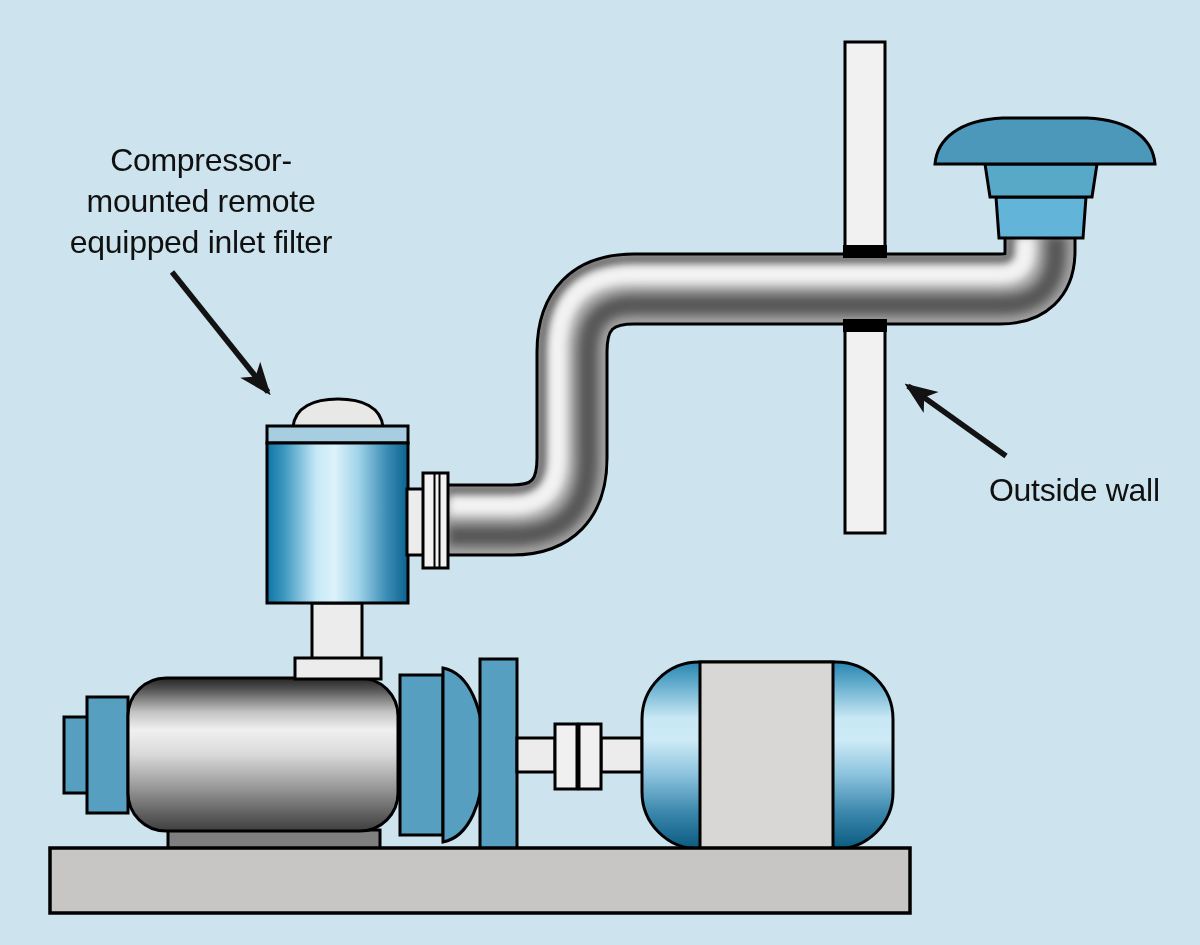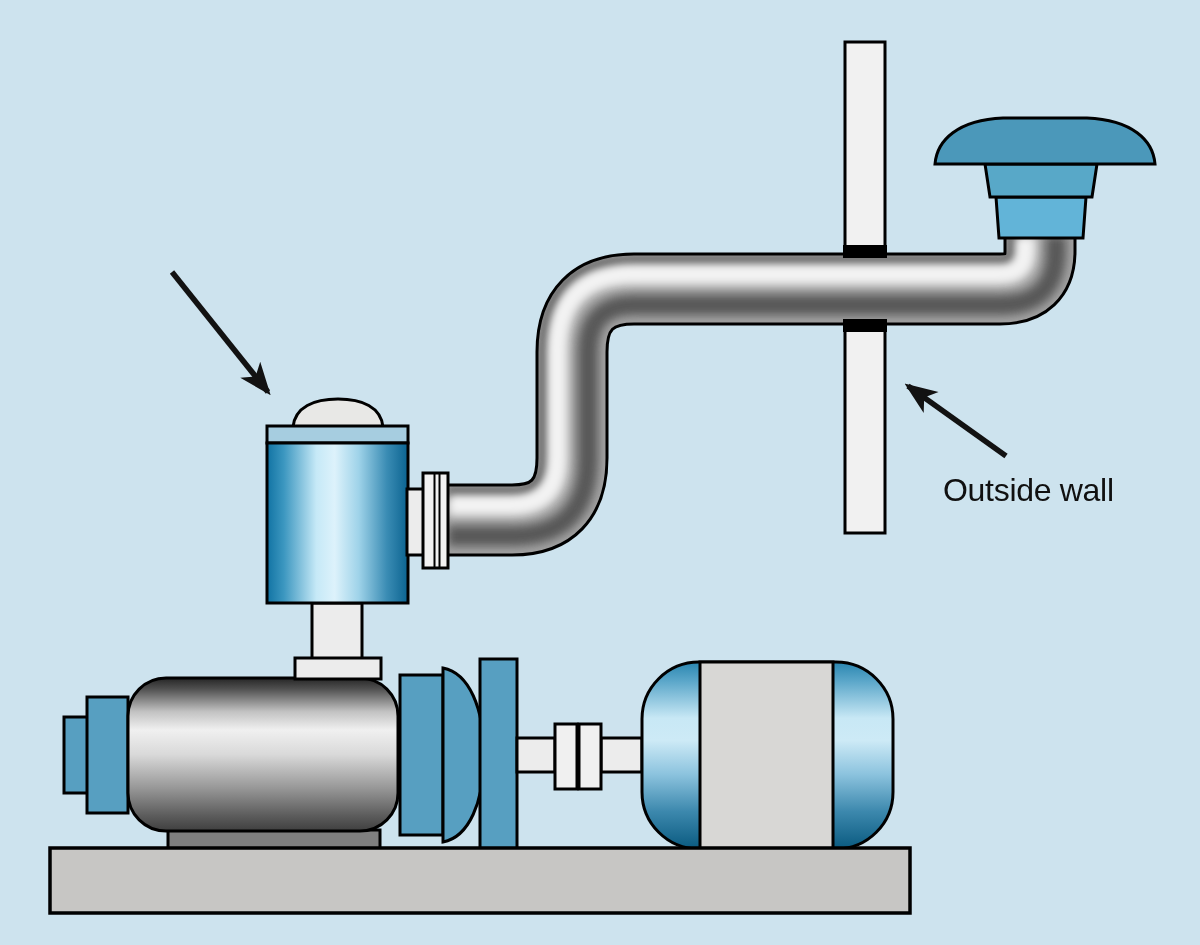--- a/index.html
+++ b/index.html
@@ -2,21 +2,21 @@
 <html><head>
 <meta charset="utf-8">
 <style>
   html,body{margin:0;padding:0;}
   #stage{position:relative;width:1200px;height:945px;background:#cde3ee;overflow:hidden;
          font-family:"Liberation Sans",sans-serif;}
   svg{position:absolute;left:0;top:0;}
   .label{position:absolute;font-size:32px;line-height:41px;color:#101010;
          letter-spacing:-0.3px;white-space:pre-line;}
   #label-filter{left:40px;top:140px;width:322px;text-align:center;}
-  #label-wall{left:943px;top:470px;}
+  #label-wall{left:989px;top:470px;}
   .blue{fill:#579fc1;stroke:#000;stroke-width:3;}
   .white{fill:#ececec;stroke:#000;stroke-width:3;}
   .outl{stroke:#000;stroke-width:3;}
 </style>
 </head>
 <body>
 
 <div id="stage">
 
 <svg width="1200" height="945" viewBox="0 0 1200 945">
@@ -116,15 +116,18 @@
     <rect x="642" y="662" width="251" height="187" rx="57" fill="url(#motorGrad)" class="outl"></rect>
     <rect x="700" y="662" width="133" height="187" fill="#d8d7d5" class="outl"></rect>
   </g>
 
   <rect x="50" y="848" width="860" height="65" fill="#c7c6c4" stroke="#000" stroke-width="3.5"></rect>
 
   <line x1="172" y1="272" x2="268" y2="392" stroke="#121212" stroke-width="5.5" marker-end="url(#arrowhead)"></line>
   <line x1="1006" y1="456" x2="908" y2="386" stroke="#121212" stroke-width="5.5" marker-end="url(#arrowhead)"></line>
 </svg>
 
+<div class="label" id="label-filter">Compressor-
+mounted remote
+equipped inlet filter</div>
 <div class="label" id="label-wall">Outside wall</div>
 
 </div>
 
 </body></html>

